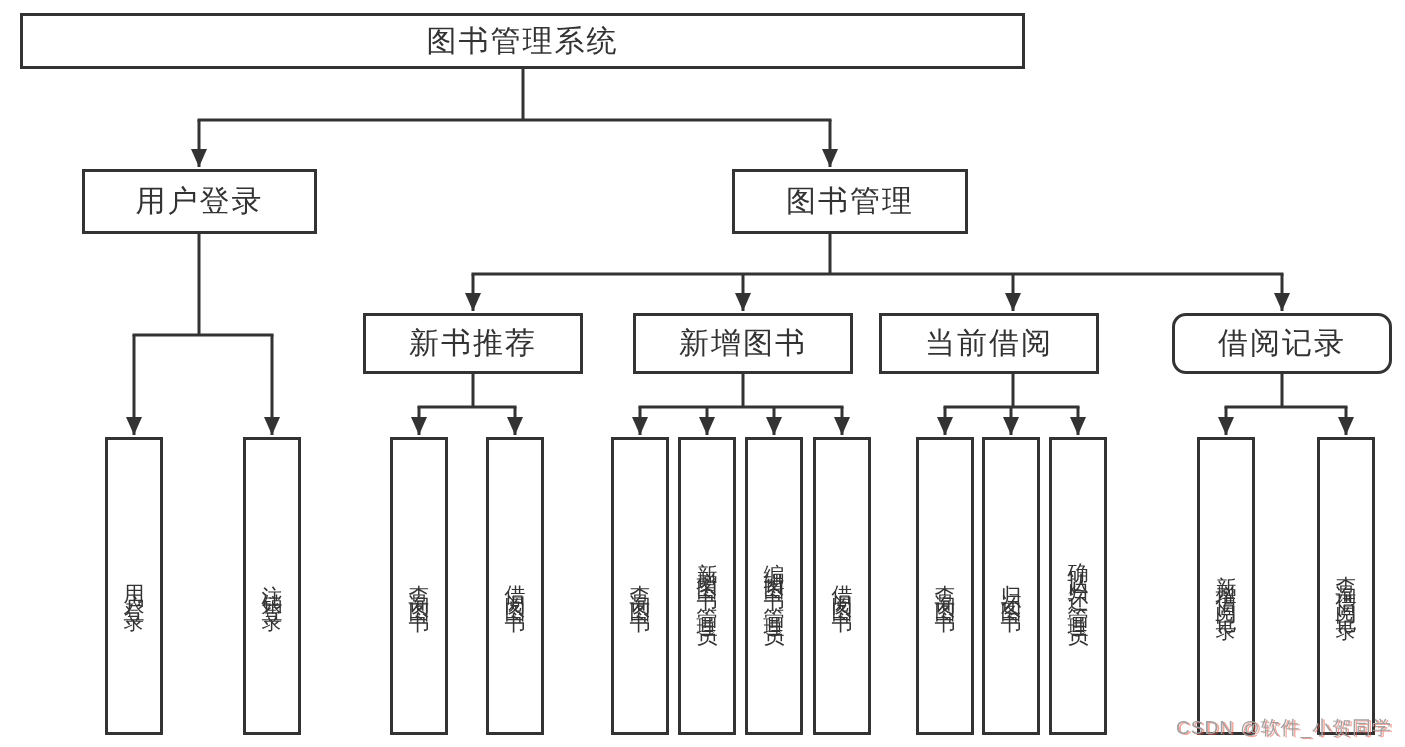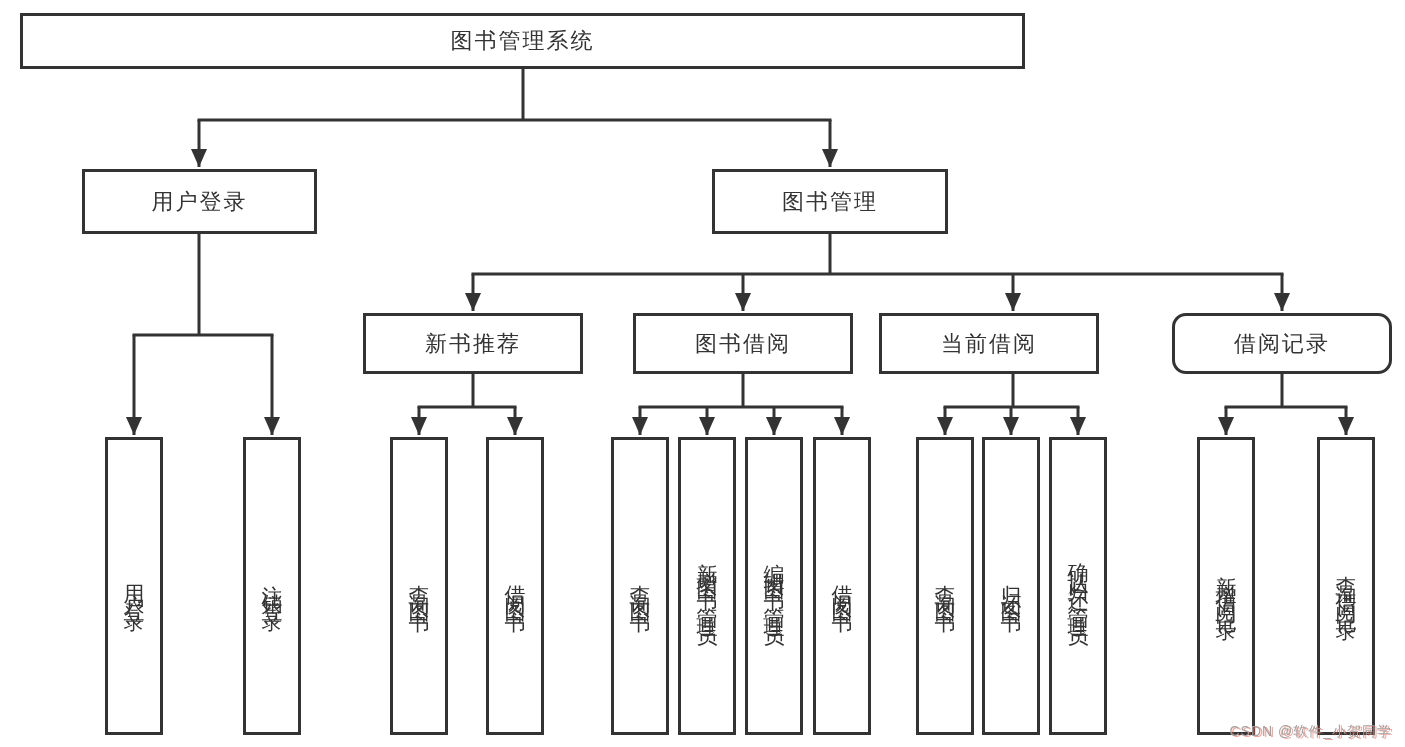--- a/index.html
+++ b/index.html
@@ -18,21 +18,21 @@
     width: 1405px; height: 747px;
   }
   .node {
     position: absolute;
     box-sizing: border-box;
     border: 3px solid #333333;
     background: #ffffff;
     display: flex;
     align-items: center;
     justify-content: center;
-    font-size: 22px;
+    font-size: 30px;
     letter-spacing: 2px;
     color: #333333;
     white-space: nowrap;
   }
   .leaf {
     position: absolute;
     box-sizing: border-box;
     border: 3px solid #333333;
     background: #ffffff;
     width: 58px;
@@ -48,21 +48,21 @@
     text-orientation: mixed;
     font-size: 21px;
     letter-spacing: 9px;
     line-height: 1.15;
     white-space: nowrap;
   }
   .watermark {
     position: absolute;
     right: 13px;
     bottom: 6px;
-    font-size: 14px;
+    font-size: 19px;
     letter-spacing: 1px;
     color: #a1a1a1;
     text-shadow: 2px 1px 0 rgba(233, 80, 60, 0.5);
     white-space: nowrap;
   }
 </style>
 </head>
 <body>
 
 <div class="stage">
@@ -99,24 +99,24 @@
     <path d="M945 407 L945 435" fill="none" stroke="#333333" stroke-width="3" marker-end="url(#arr)"></path>
     <path d="M1011 407 L1011 435" fill="none" stroke="#333333" stroke-width="3" marker-end="url(#arr)"></path>
     <path d="M1078 407 L1078 435" fill="none" stroke="#333333" stroke-width="3" marker-end="url(#arr)"></path>
     <path d="M1226 407 L1226 435" fill="none" stroke="#333333" stroke-width="3" marker-end="url(#arr)"></path>
     <path d="M1346 407 L1346 435" fill="none" stroke="#333333" stroke-width="3" marker-end="url(#arr)"></path>
   </svg>
 
   <div class="node" style="left:20px; top:13px; width:1005px; height:56px;">图书管理系统</div>
 
   <div class="node" style="left:82px; top:169px; width:235px; height:65px;">用户登录</div>
-  <div class="node" style="left:712px; top:169px; width:236px; height:65px;">图书管理</div>
+  <div class="node" style="left:732px; top:169px; width:236px; height:65px;">图书管理</div>
 
   <div class="node" style="left:363px; top:313px; width:220px; height:61px;">新书推荐</div>
-  <div class="node" style="left:633px; top:313px; width:220px; height:61px;">图书借阅</div>
+  <div class="node" style="left:633px; top:313px; width:220px; height:61px;">新增图书</div>
   <div class="node" style="left:879px; top:313px; width:220px; height:61px;">当前借阅</div>
   <div class="node" style="left:1172px; top:313px; width:220px; height:61px;border-radius:14px;">借阅记录</div>
 
   <div class="leaf" style="left:105px;">
     <span>用户登录</span>
   </div>
   <div class="leaf" style="left:243px;">
     <span>注销登录</span>
   </div>
 

